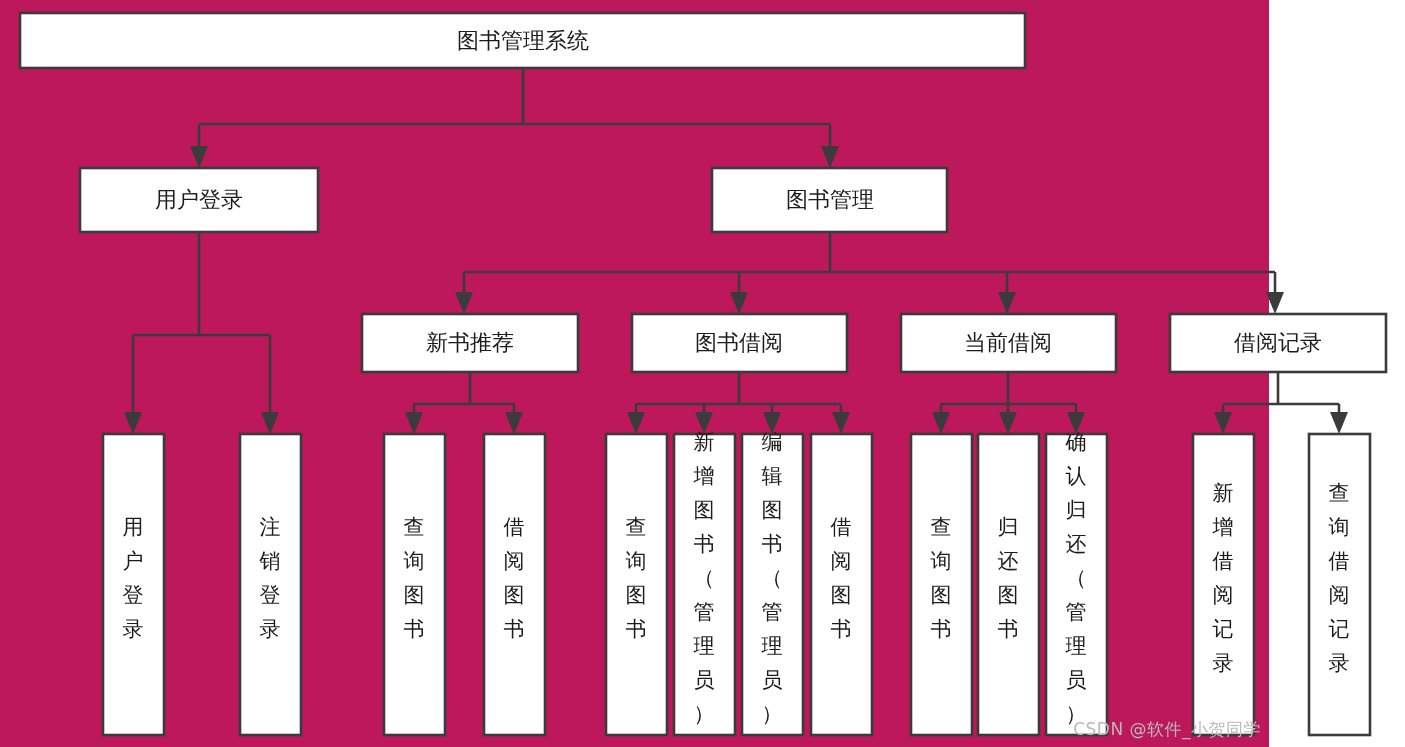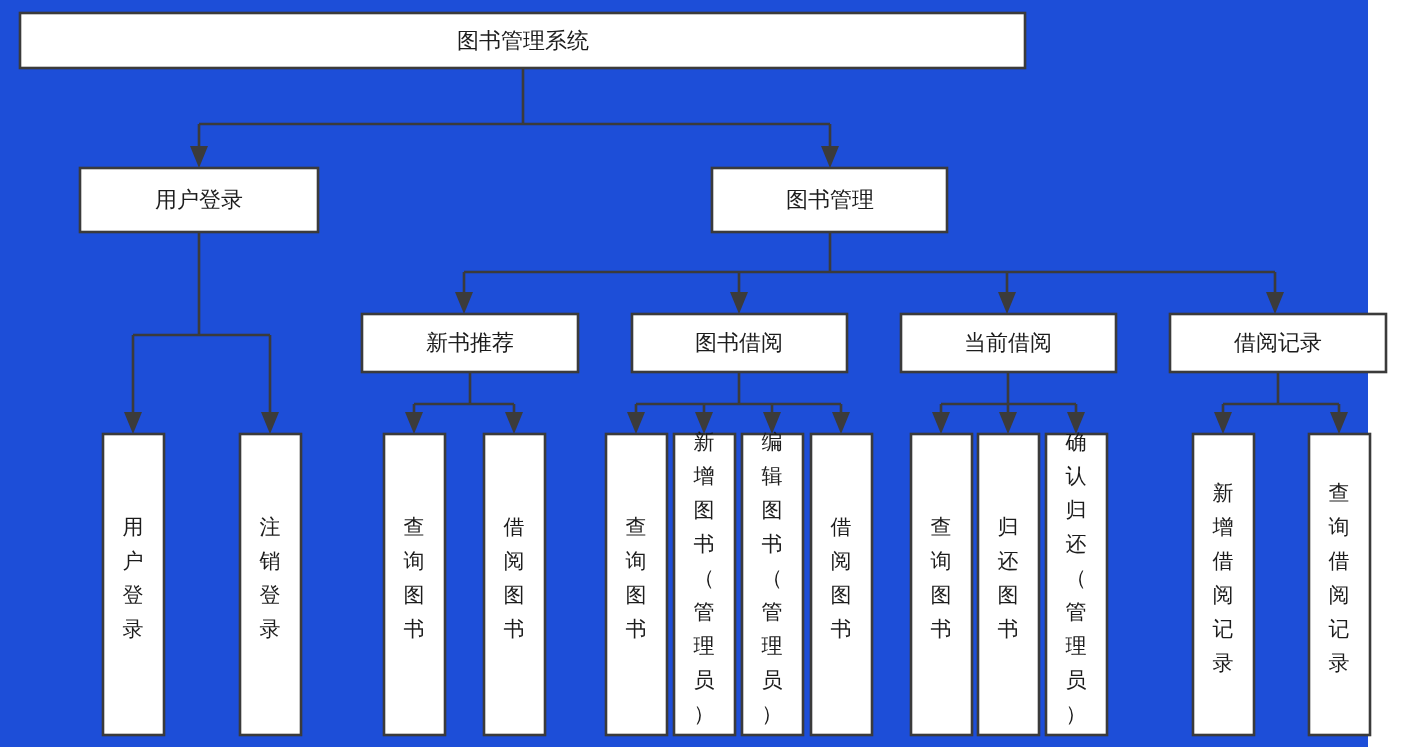--- a/index.html
+++ b/index.html
@@ -9,23 +9,23 @@
   }
   body {
     width: 1405px;
     height: 747px;
     font-family: "DejaVu Sans", "Liberation Sans", sans-serif;
     overflow: hidden;
     position: relative;
   }
   #diagram-root {
     position: relative;
-    width: 1368px;
+    width: 1269px;
     height: 747px;
-    background: #1d4ed8;
+    background: #be185d;
   }
   svg.diagram-canvas {
     position: absolute;
     left: 0;
     top: 0;
     width: 1405px;
     height: 747px;
     display: block;
   }
   .node-box {
@@ -247,13 +247,14 @@
       <text class="node-label-v" x="1223" y="585"><tspan x="1223" y="500">新</tspan><tspan x="1223" y="534">增</tspan><tspan x="1223" y="568">借</tspan><tspan x="1223" y="602">阅</tspan><tspan x="1223" y="636">记</tspan><tspan x="1223" y="670">录</tspan></text>
     </g>
 
     <g>
       <rect class="node-box" x="1309" y="434" width="61" height="301"></rect>
       <text class="node-label-v" x="1339" y="585"><tspan x="1339" y="500">查</tspan><tspan x="1339" y="534">询</tspan><tspan x="1339" y="568">借</tspan><tspan x="1339" y="602">阅</tspan><tspan x="1339" y="636">记</tspan><tspan x="1339" y="670">录</tspan></text>
     </g>
 
   </svg>
 
+  <div class="watermark-text">CSDN @软件_小贺同学</div>
 </div>
 
 </body></html>

